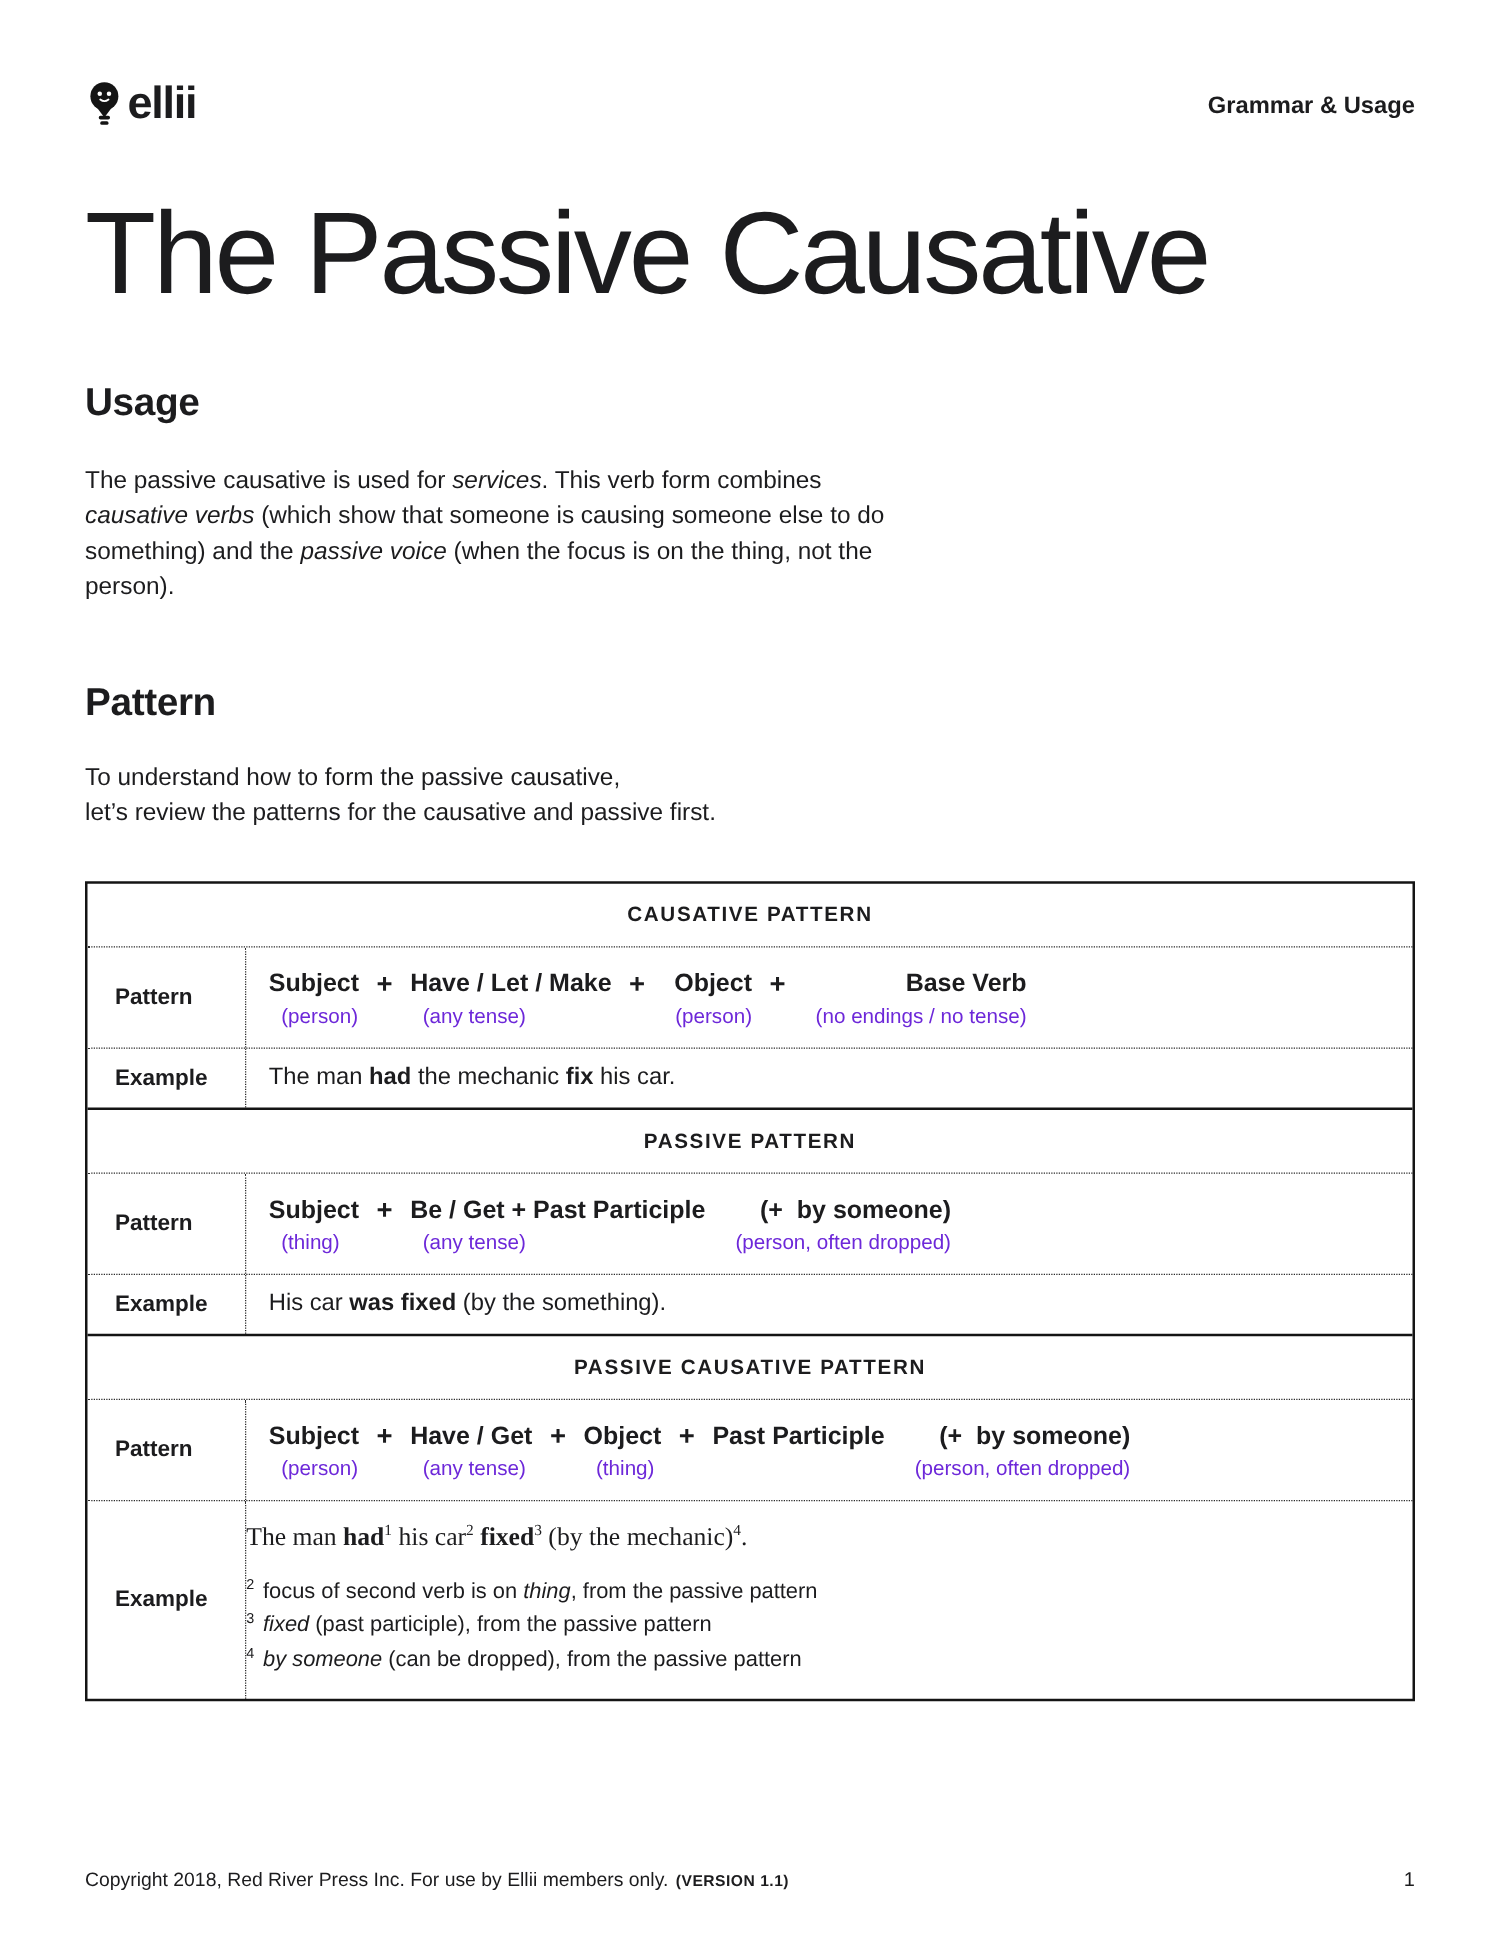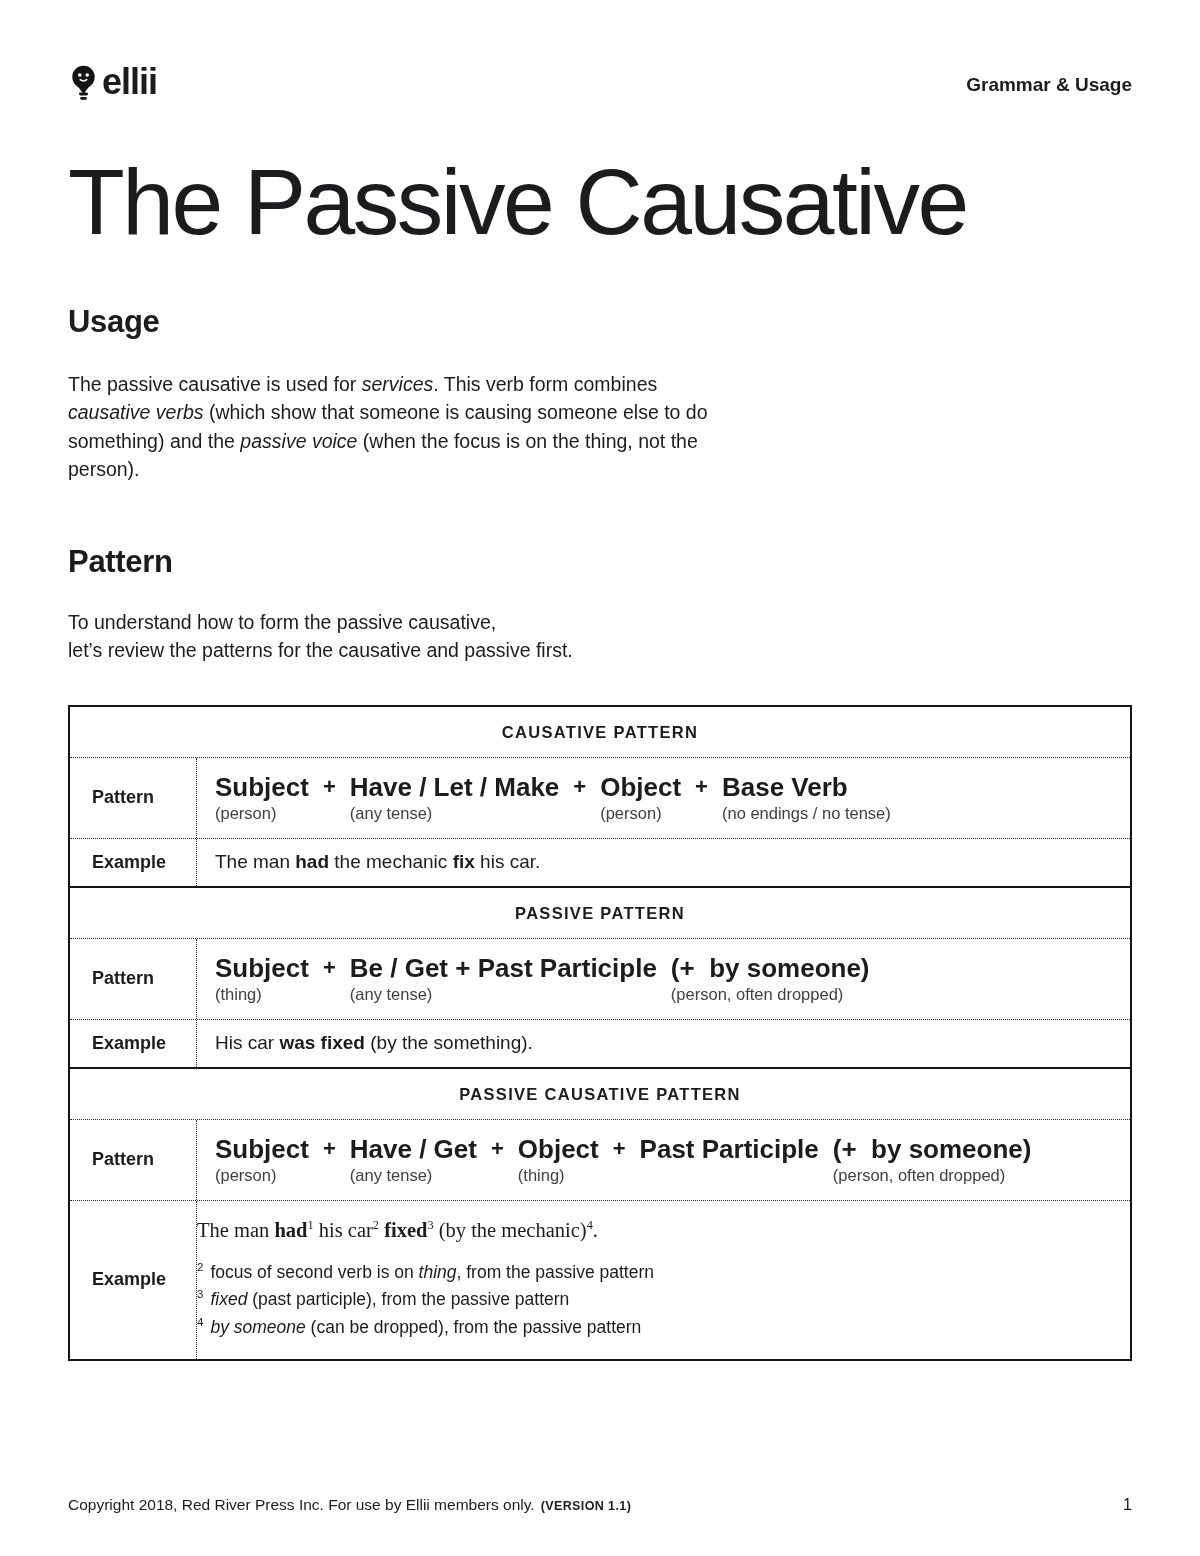--- a/index.html
+++ b/index.html
@@ -52,23 +52,23 @@
   .tlabel {
     flex: 0 0 127px; width: 127px;
     border-right: 1.5px dotted #2a2a2a;
     display: flex; align-items: center;
     padding-left: 22px;
     font-weight: 700; font-size: 18px;
   }
   .tcontent { flex: 1; padding-left: 18px; }
 
   .formula { display: flex; align-items: flex-start; gap: 14px; padding: 14px 0 13px; }
-  .fx-term { font-size: 26px; font-weight: 700; line-height: 30px; white-space: pre; }
+  .fx-term { font-size: 20px; font-weight: 700; line-height: 30px; white-space: pre; text-align: right; }
   .fx-plus { font-size: 22px; font-weight: 700; line-height: 30px; }
-  .fx-sub  { font-size: 16.5px; line-height: 23px; white-space: pre; color: #404040; }
+  .fx-sub  { font-size: 16.5px; line-height: 23px; white-space: pre; color: #6d28d9; margin-left: 10px; }
 
   .example-text { font-size: 19px; line-height: 26px; padding: 10px 0 11px; }
 
   .example-big { padding: 15px 0 18px; }
   .example-sentence { font-size: 20.5px; line-height: 28px; font-family: Liberation Serif, serif; }
   .footnotes { margin-top: 15px; }
   .footnote { font-size: 17.5px; line-height: 27.5px; }
   .fn-marker { font-size: 11.5px; margin-right: 7px; }
 
   

